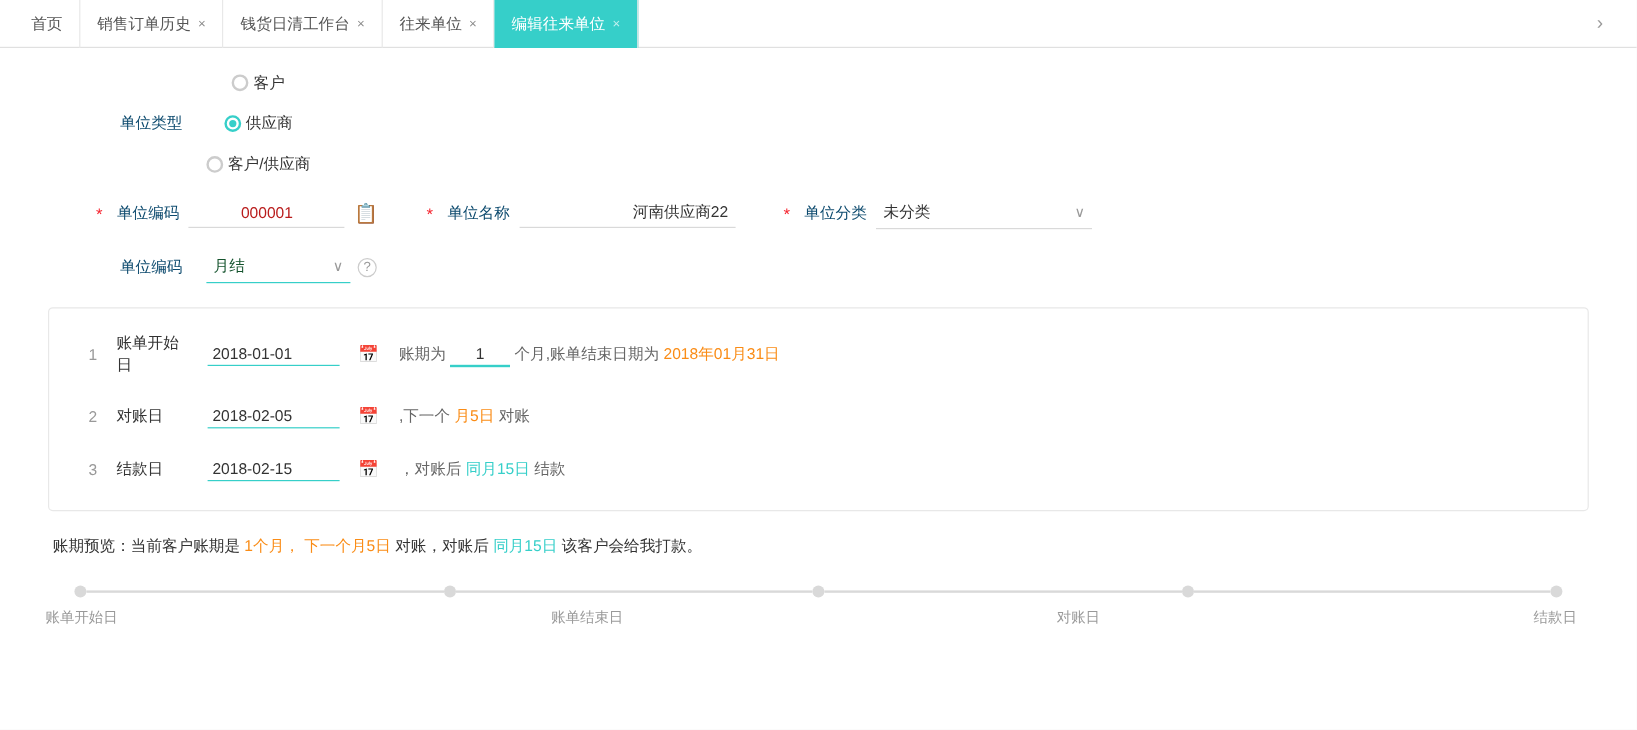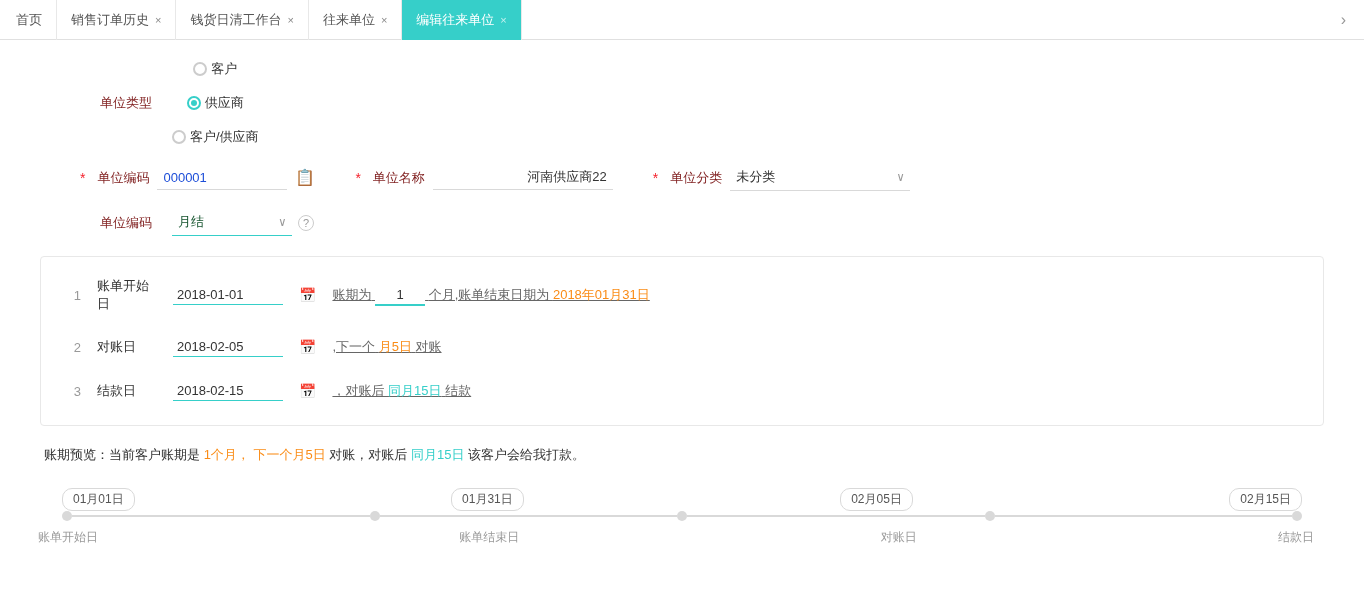--- a/index.html
+++ b/index.html
@@ -5,21 +5,21 @@
     * { box-sizing: border-box; margin: 0; padding: 0; }
     body { font-family: 'Microsoft YaHei', 'PingFang SC', Arial, sans-serif; font-size: 14px; background: #f5f5f5; color: #333; }
 
     
     .tab-bar {
       display: flex;
       align-items: center;
       background: #fff;
       border-bottom: 1px solid #e0e0e0;
       height: 40px;
-      padding: 0 8px;
+      padding: 0 18px;
     }
     .tab-item {
       display: flex;
       align-items: center;
       padding: 0 14px;
       height: 40px;
       cursor: pointer;
       font-size: 13px;
       color: #555;
       border-right: 1px solid #e8e8e8;
@@ -52,21 +52,21 @@
       min-height: calc(100vh - 40px);
     }
 
     
     .form-row {
       display: flex;
       align-items: center;
       margin-bottom: 20px;
     }
     .form-label {
-      color: #7f1d1d;
+      color: #0c4a6e;
       font-size: 13px;
       white-space: nowrap;
     }
     .required-mark {
       color: #f5222d;
       margin-right: 4px;
     }
 
     
     .radio-group {
@@ -109,37 +109,36 @@
     }
     .field-input {
       border: none;
       border-bottom: 1px solid #d9d9d9;
       outline: none;
       padding: 4px 6px;
       font-size: 13px;
       color: #333;
       background: transparent;
     }
-    .field-input.code { width: 130px; color: #1d4ed8; }
+    .field-input.code { width: 130px; color: #b91c1c; text-align: center; }
     .field-input.name { width: 180px; text-align: right; }
     .calendar-icon {
       color: #36cfc9;
       font-size: 16px;
       cursor: pointer;
     }
 
     
     .select-wrap {
       display: flex;
       align-items: center;
       border-bottom: 1px solid #d9d9d9;
       padding: 4px 6px;
       min-width: 120px;
       cursor: pointer;
-      font-family: Liberation Mono, monospace;
     }
     .select-value {
       flex: 1;
       font-size: 13px;
     }
     .select-value.highlight { color: #14532d; }
     .chevron-icon { color: #999; font-size: 12px; margin-left: 4px; }
 
     .question-icon {
       width: 16px;
@@ -190,21 +189,20 @@
       border-bottom: 1px solid #36cfc9;
       outline: none;
       padding: 2px 4px;
       font-size: 13px;
       color: #333;
       width: 110px;
     }
     .period-desc {
       font-size: 13px;
       color: #666;
-      text-decoration: underline;
     }
 
     .month-input {
       border: none;
       border-bottom: 2px solid #36cfc9;
       outline: none;
       padding: 2px 4px;
       font-size: 13px;
       color: #333;
       width: 60px;
@@ -354,40 +352,20 @@
     <span>账期预览：当前客户账期是</span>
     <span class="p-orange">1个月，</span>
     <span class="p-orange">下一个月5日</span>
     <span>对账，对账后</span>
     <span class="p-green">同月15日</span>
     <span>该客户会给我打款。</span>
   </div>
 
   <div style="padding: 0 10px;">
 
-    <div style="display:flex; align-items:flex-end; margin-bottom:0; padding: 0 12px;">
-      <div style="flex:0; width:0;"></div>
-
-      <div style="display:flex; flex-direction:column; align-items:center;">
-        <div class="tl-tag">01月01日</div>
-      </div>
-      <div style="flex:1;"></div>
-      <div style="display:flex; flex-direction:column; align-items:center;">
-        <div class="tl-tag">01月31日</div>
-      </div>
-      <div style="flex:1;"></div>
-      <div style="display:flex; flex-direction:column; align-items:center;">
-        <div class="tl-tag">02月05日</div>
-      </div>
-      <div style="flex:1;"></div>
-      <div style="display:flex; flex-direction:column; align-items:center;">
-        <div class="tl-tag">02月15日</div>
-      </div>
-      <div style="flex:0; width:0;"></div>
-    </div>
 
     <div style="display:flex; align-items:center; padding: 0 12px;">
       <div style="width:10px; height:10px; border-radius:50%; background:#d9d9d9; flex-shrink:0;"></div>
       <div style="flex:1; height:2px; background:#d9d9d9; position:relative;"></div>
       <div style="width:10px; height:10px; border-radius:50%; background:#d9d9d9; flex-shrink:0;"></div>
       <div style="flex:1; height:2px; background:#d9d9d9;"></div>
       <div style="width:10px; height:10px; border-radius:50%; background:#d9d9d9; flex-shrink:0;"></div>
       <div style="flex:1; height:2px; background:#d9d9d9;"></div>
       <div style="width:10px; height:10px; border-radius:50%; background:#d9d9d9; flex-shrink:0;"></div>
       <div style="flex:1; height:2px; background:#d9d9d9;"></div>

